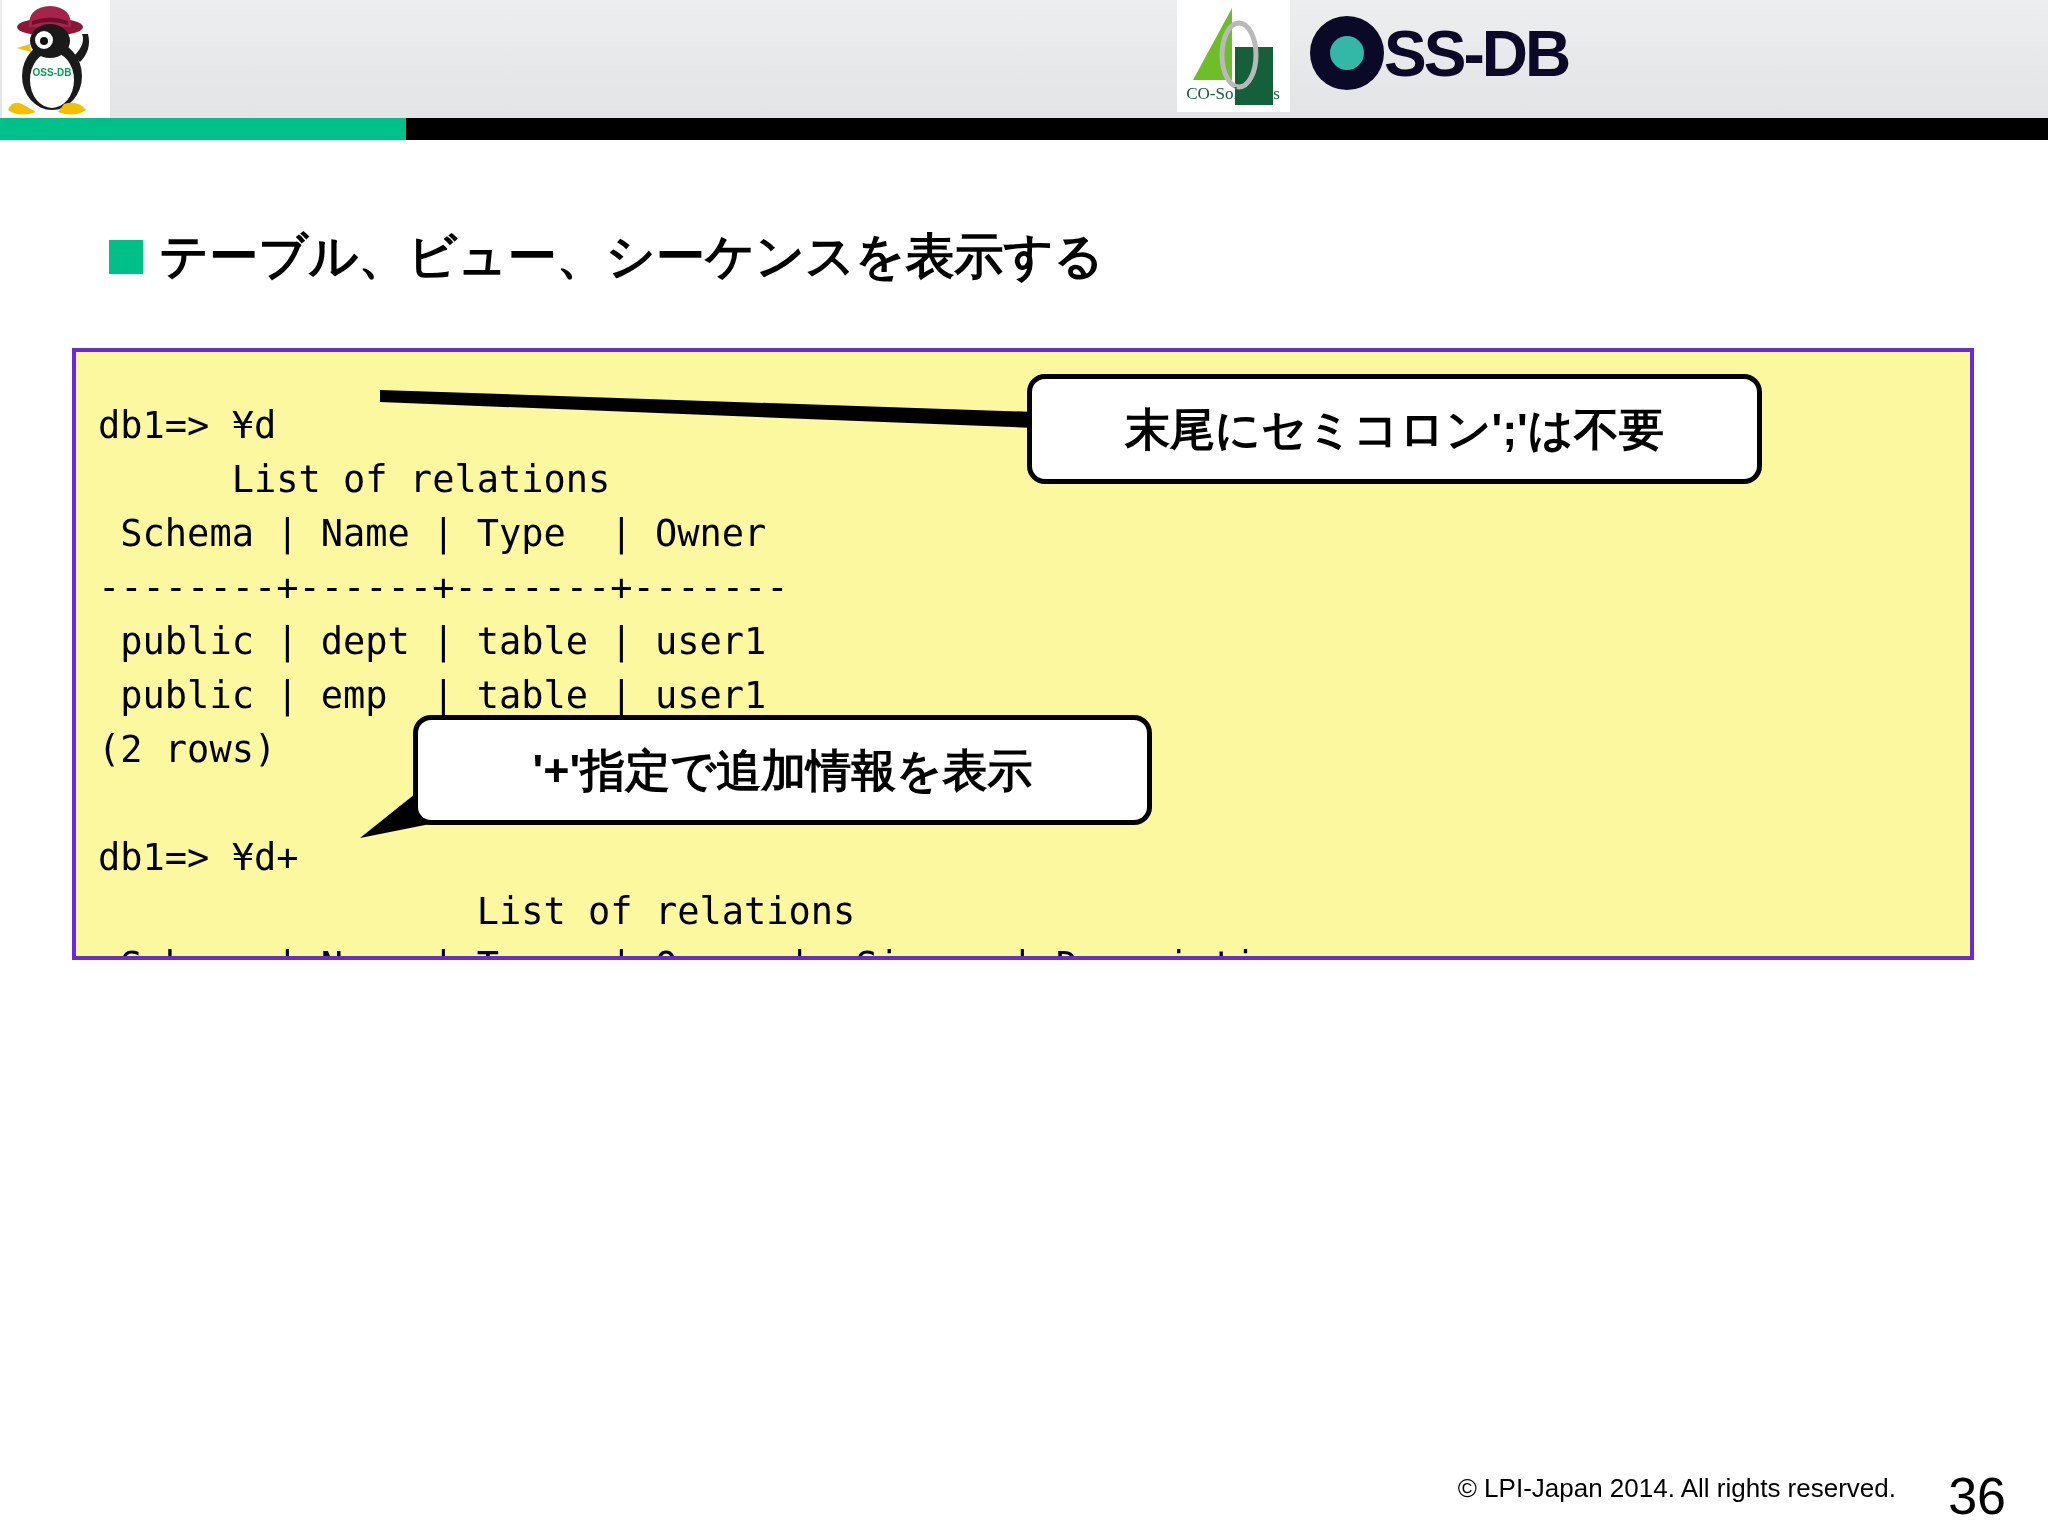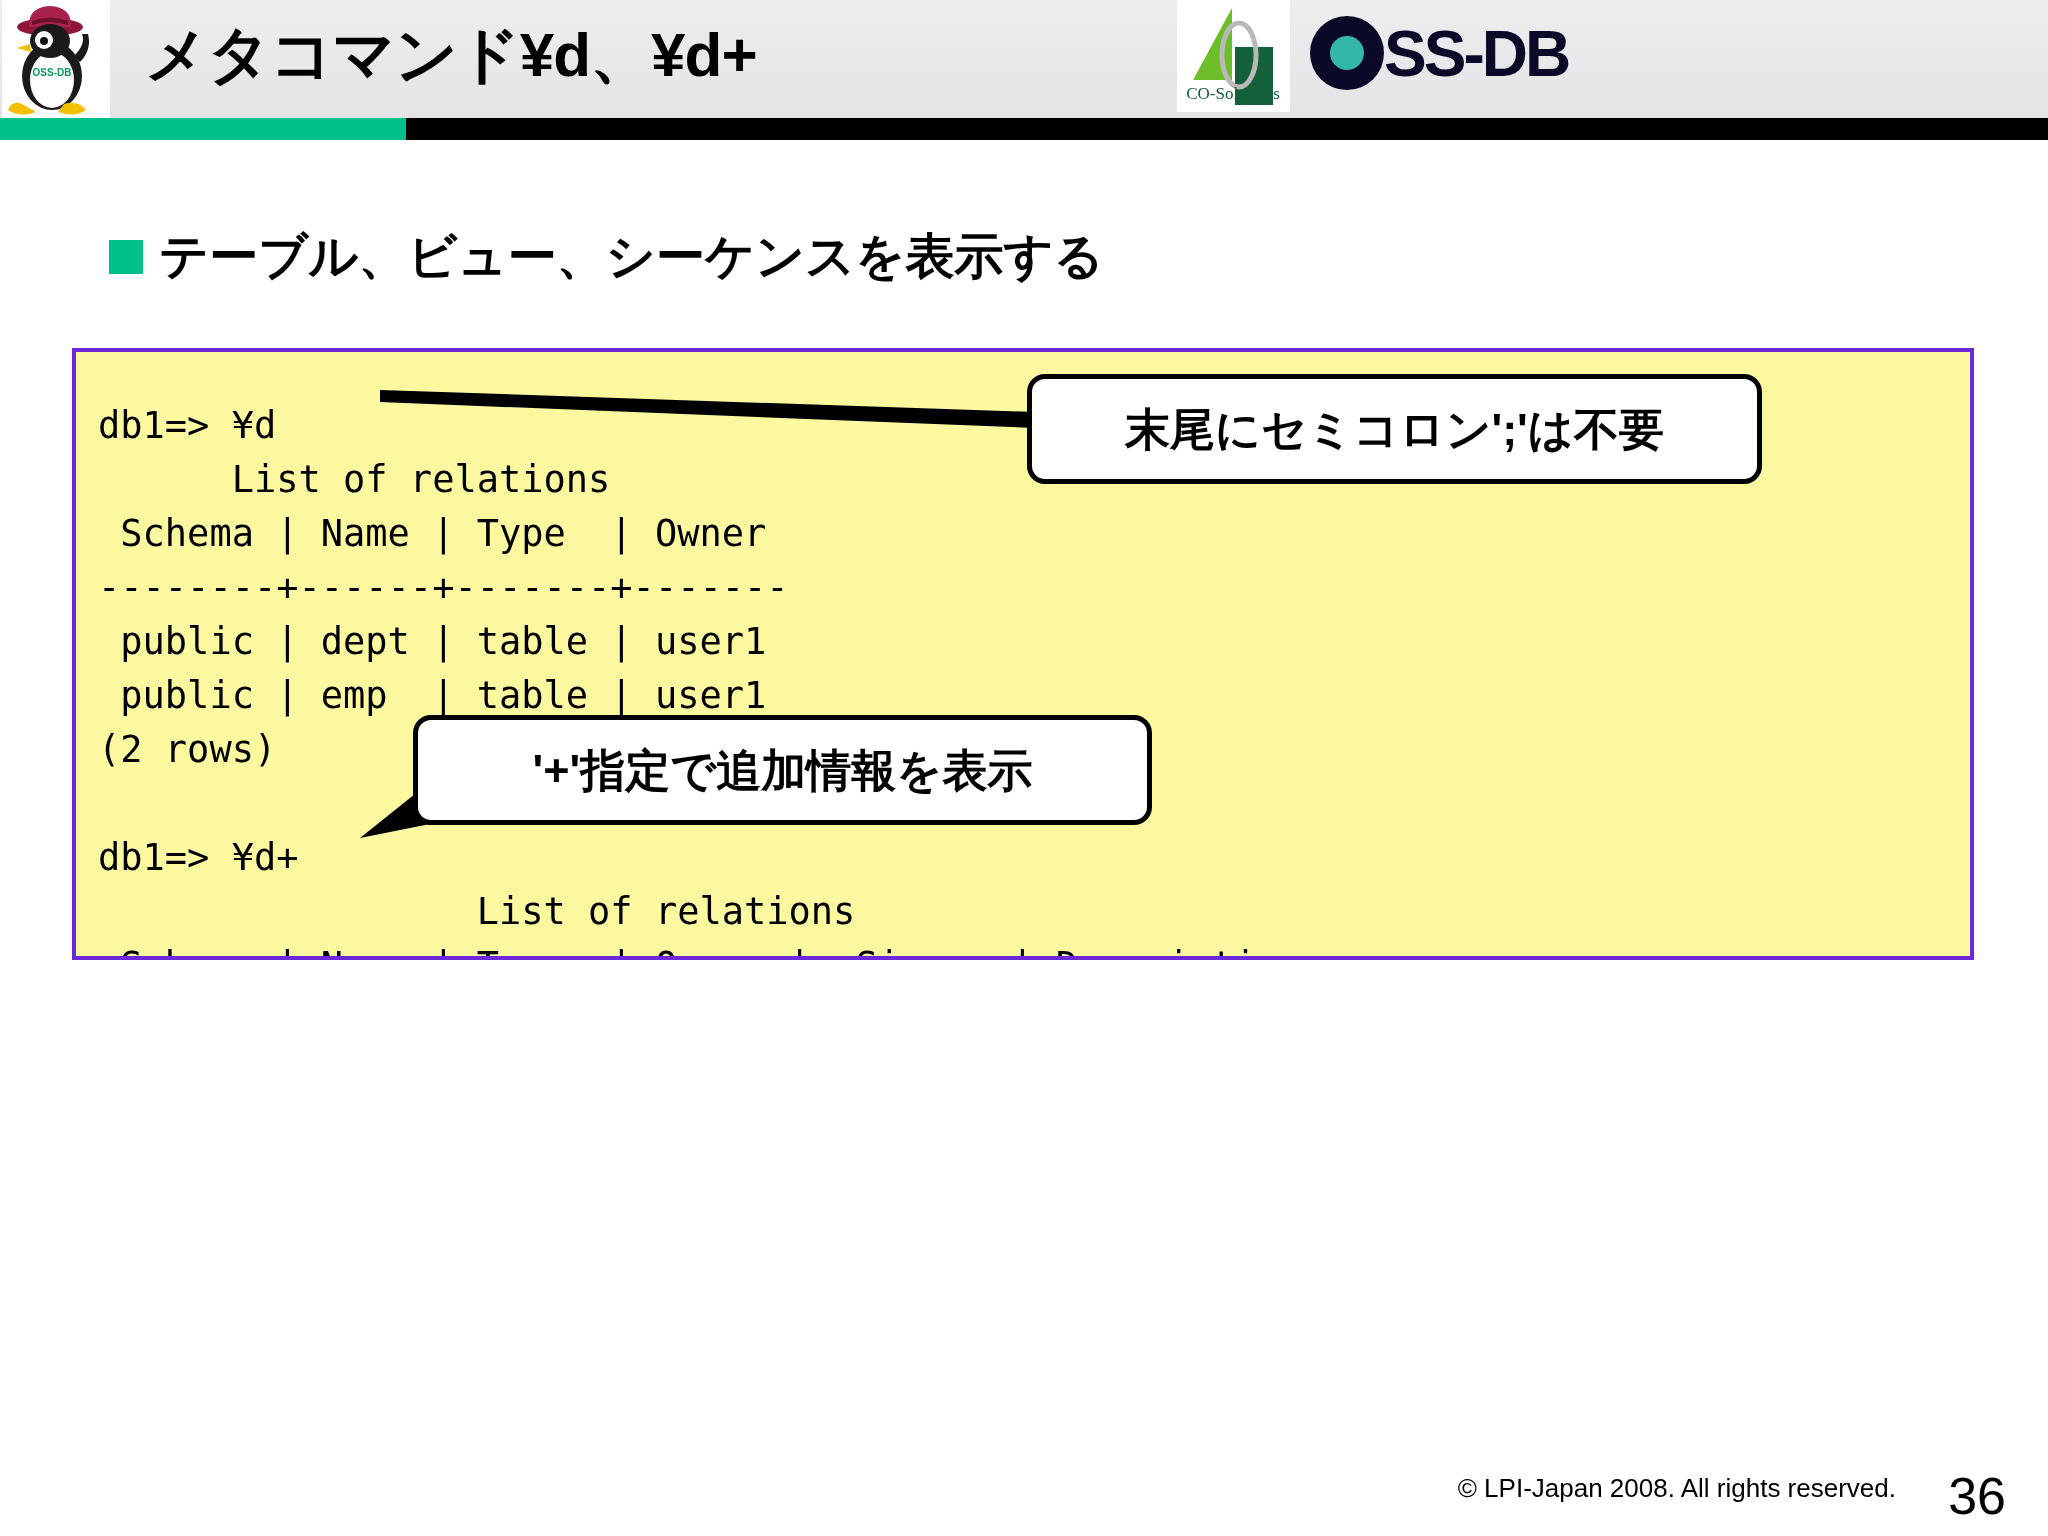--- a/index.html
+++ b/index.html
@@ -220,21 +220,20 @@
       <rect x="32" y="66" width="36" height="13" rx="2" fill="#ffffff"></rect>
       <text x="50" y="76" font-family="'Liberation Sans',sans-serif" font-size="10" font-weight="bold" fill="#0b9b5e" text-anchor="middle">OSS-DB</text>
 
       <path d="M72 56 Q84 44 80 34 L86 34 Q90 50 78 62 Z" fill="#1a1a1a"></path>
 
       <path d="M20 104 Q10 100 6 110 Q18 118 34 112 Z" fill="#f2c000"></path>
       <path d="M62 104 Q76 100 84 110 Q72 118 56 112 Z" fill="#f2c000"></path>
     </svg>
   </div>
 
-  <div class="header-title">メタコマンド¥d、¥d+</div>
 
   <div class="co-solutions">
     <svg width="113" height="112" viewBox="0 0 113 112">
       <rect x="0" y="0" width="113" height="112" fill="#ffffff"></rect>
       <polygon points="55,8 55,80 16,80" fill="#6ebe2a"></polygon>
       <rect x="58" y="47" width="38" height="58" fill="#14603a"></rect>
       <ellipse cx="62" cy="55" rx="17" ry="32" fill="none" stroke="#b9b9b9" stroke-width="5"></ellipse>
       <text x="56" y="99" font-family="'Liberation Serif',serif" font-size="17" fill="#14603a" text-anchor="middle">CO-Solutions</text>
     </svg>
   </div>
@@ -279,14 +278,14 @@
 </svg>
 
 <div class="callout" id="callout-1">
   <span class="callout-text">末尾にセミコロン';'は不要</span>
 </div>
 
 <div class="callout" id="callout-2">
   <span class="callout-text">'+'指定で追加情報を表示</span>
 </div>
 
-<div class="footer-copy">© LPI-Japan 2008. All rights reserved.</div>
+<div class="footer-copy">© LPI-Japan 2014. All rights reserved.</div>
 <div class="page-number">36</div>
 
 </body></html>

